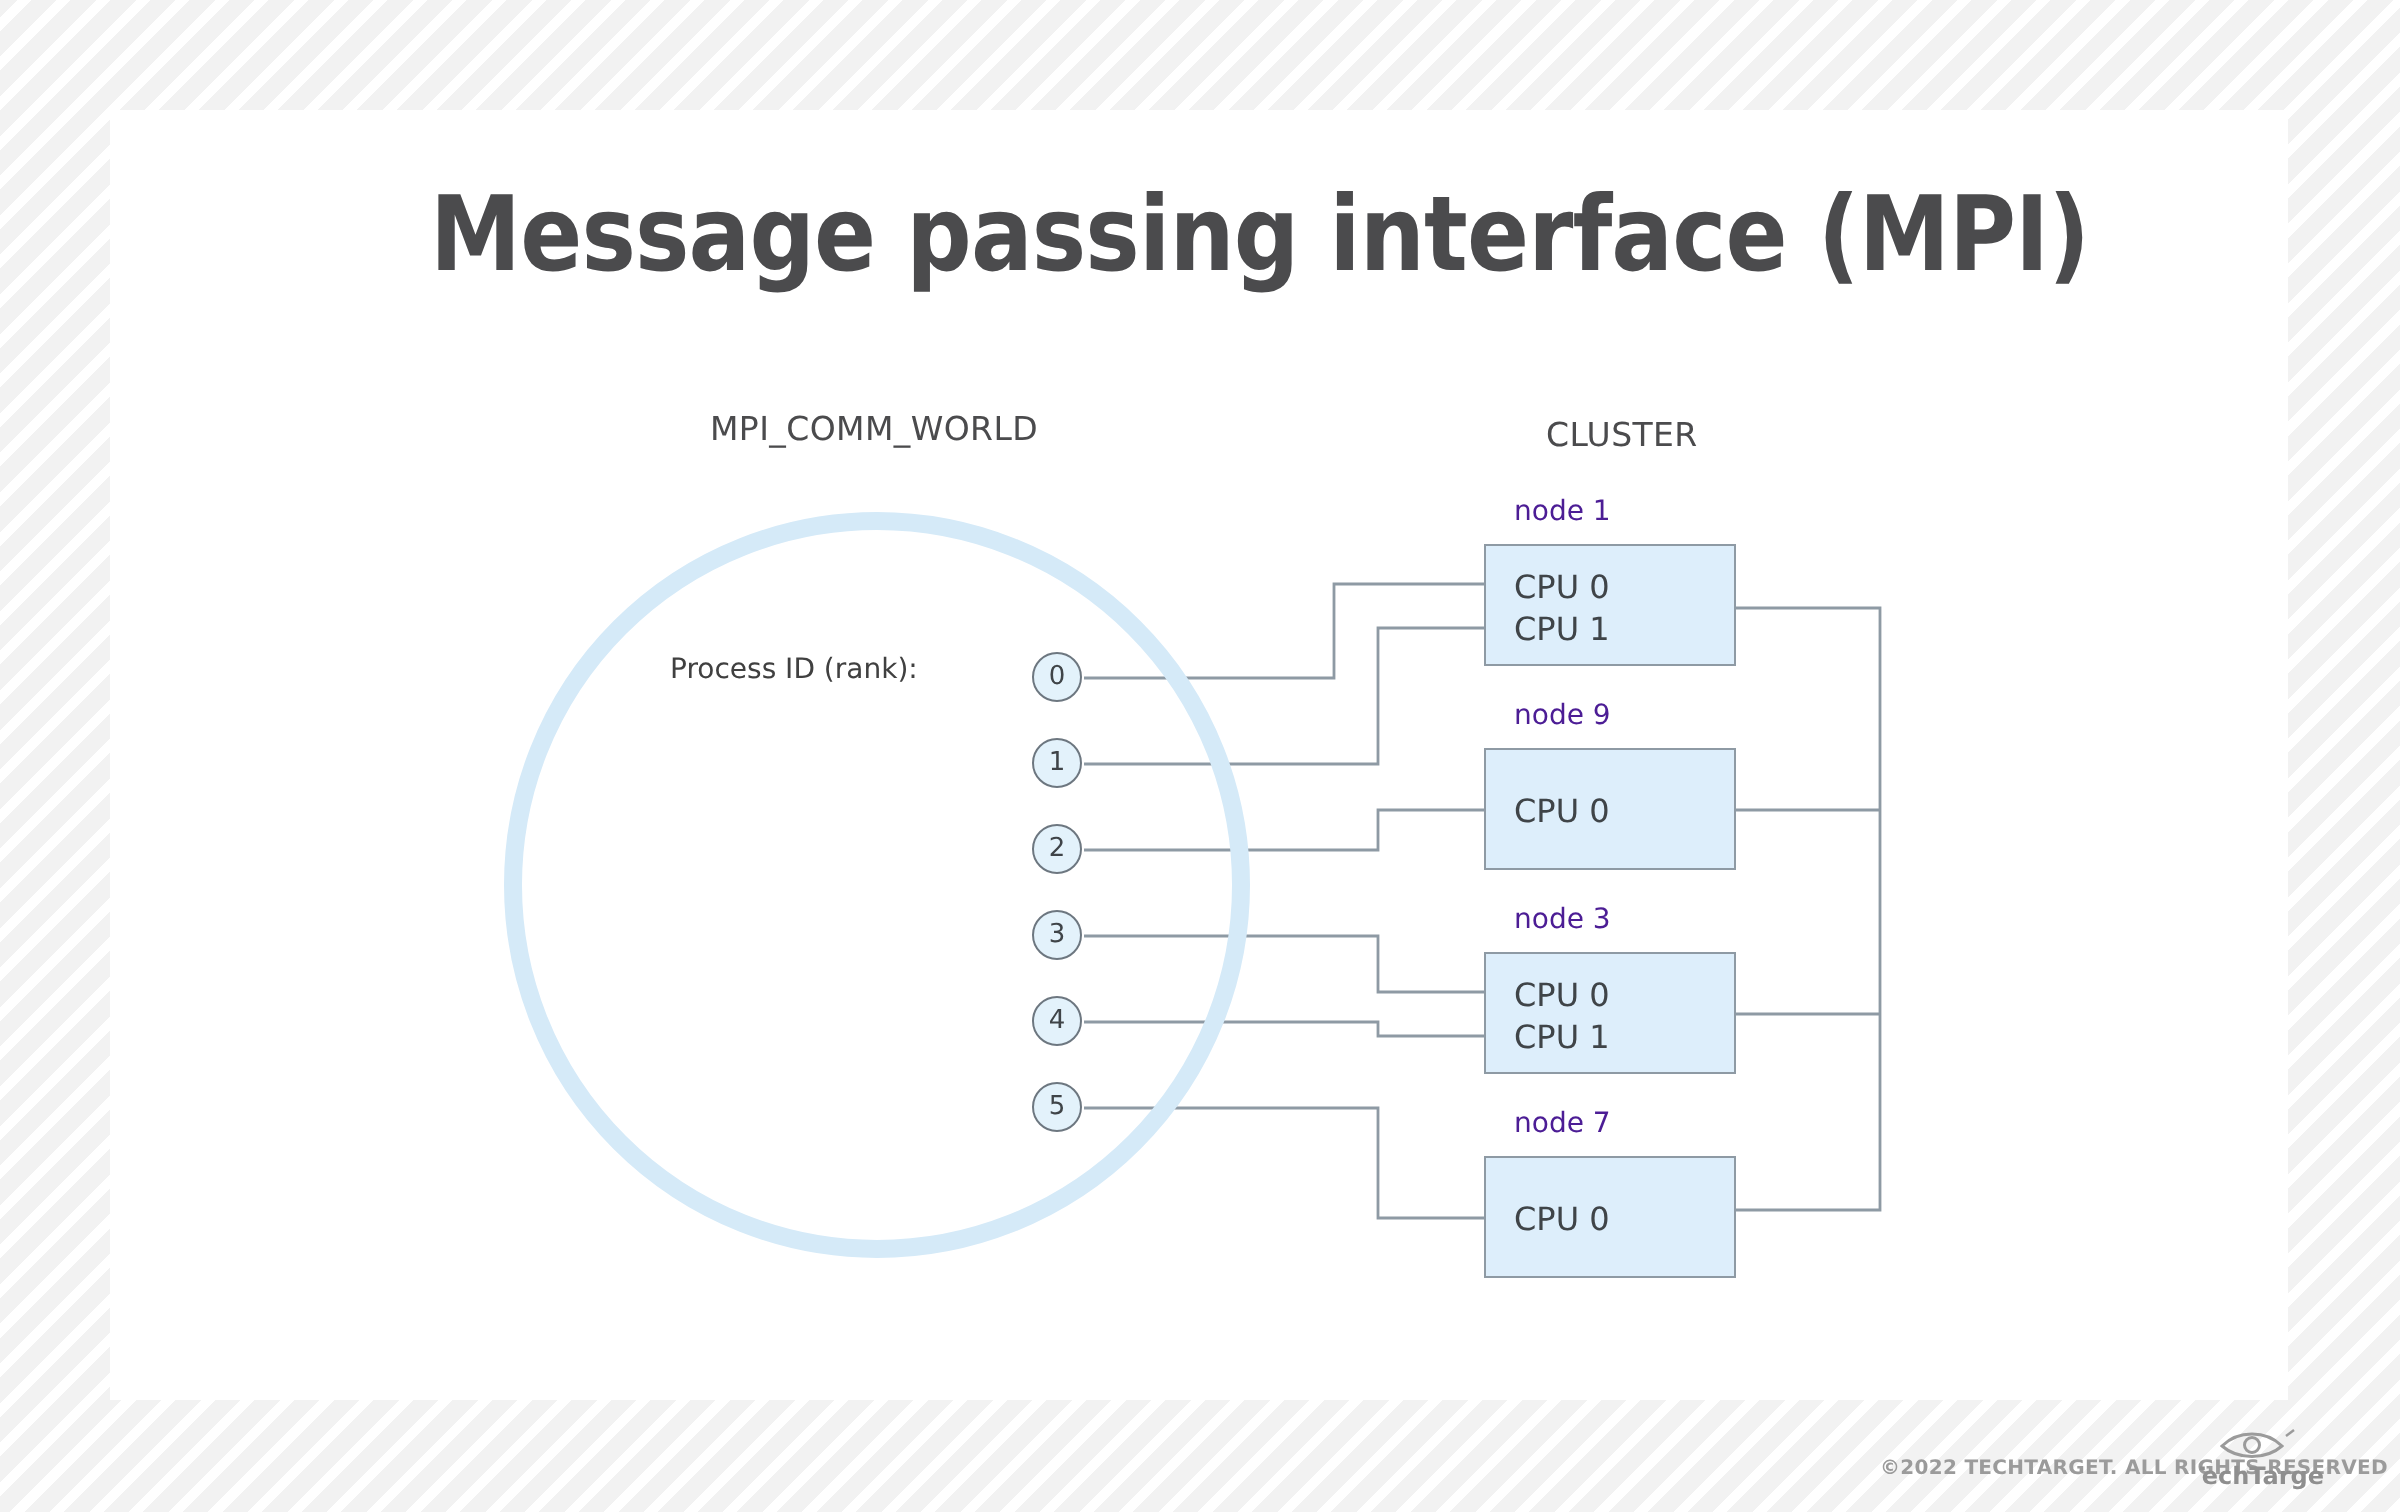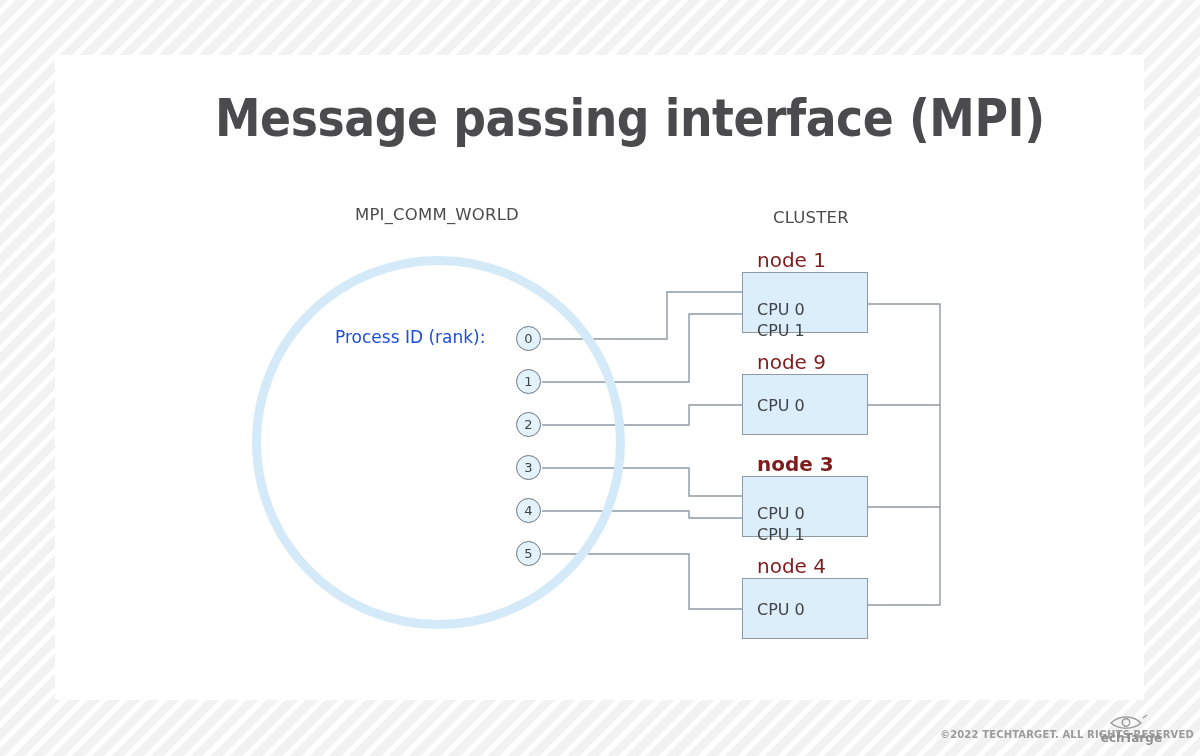--- a/index.html
+++ b/index.html
@@ -65,22 +65,22 @@
     height: 373px;
     border: 9px solid #d5eaf8;
     border-radius: 50%;
     box-sizing: border-box;
   }
 
   #rank-caption {
     position: absolute;
     left: 280px;
     top: 272px;
-    font-size: 17px;
-    color: #1d4ed8;
+    font-size: 14px;
+    color: #404040;
     white-space: nowrap;
   }
 
   .rank-node {
     position: absolute;
     width: 25px;
     height: 25px;
     border-radius: 50%;
     background: #e3f2fb;
     border: 1.6px solid #6d7780;
@@ -92,32 +92,32 @@
     color: #3f4448;
     line-height: 1;
   }
 
   .node-box {
     position: absolute;
     width: 126px;
     background: #ddeefb;
     border: 1.4px solid #8e9aa4;
     box-sizing: border-box;
-    padding: 26px 0 10px 14px;
+    padding: 10px 0 10px 14px;
   }
   .node-box .cpu {
     font-size: 16px;
     color: #3f4448;
     line-height: 1.32;
     white-space: nowrap;
   }
   .node-label {
     position: absolute;
-    font-size: 20px;
-    color: #7f1d1d;
+    font-size: 14px;
+    color: #4c1d95;
     white-space: nowrap;
   }
 
   #wires { position: absolute; left: 0; top: 0; }
 
   #footer-text {
     position: absolute;
     left: 940px;
     top: 729px;
     font-size: 10px;
@@ -192,27 +192,27 @@
   <div class="node-box" style="left:687px; top:217px; height:61px;">
     <div class="cpu">CPU 0</div>
     <div class="cpu">CPU 1</div>
   </div>
 
   <div class="node-label" style="left:702px; top:295px;">node 9</div>
   <div class="node-box" style="left:687px; top:319px; height:61px; padding-top:20px;">
     <div class="cpu">CPU 0</div>
   </div>
 
-  <div class="node-label" style="left:702px; top:397px;font-weight:bold;">node 3</div>
+  <div class="node-label" style="left:702px; top:397px;">node 3</div>
   <div class="node-box" style="left:687px; top:421px; height:61px;">
     <div class="cpu">CPU 0</div>
     <div class="cpu">CPU 1</div>
   </div>
 
-  <div class="node-label" style="left:702px; top:499px;">node 4</div>
+  <div class="node-label" style="left:702px; top:499px;">node 7</div>
   <div class="node-box" style="left:687px; top:523px; height:61px; padding-top:20px;">
     <div class="cpu">CPU 0</div>
   </div>
 
 </div>
 
 <div id="footer-text">©2022 TECHTARGET. ALL RIGHTS RESERVED</div>
 
 <svg id="tt-logo" viewBox="0 0 124 68">
   <g fill="none" stroke="#9b9b9b" stroke-width="3">

